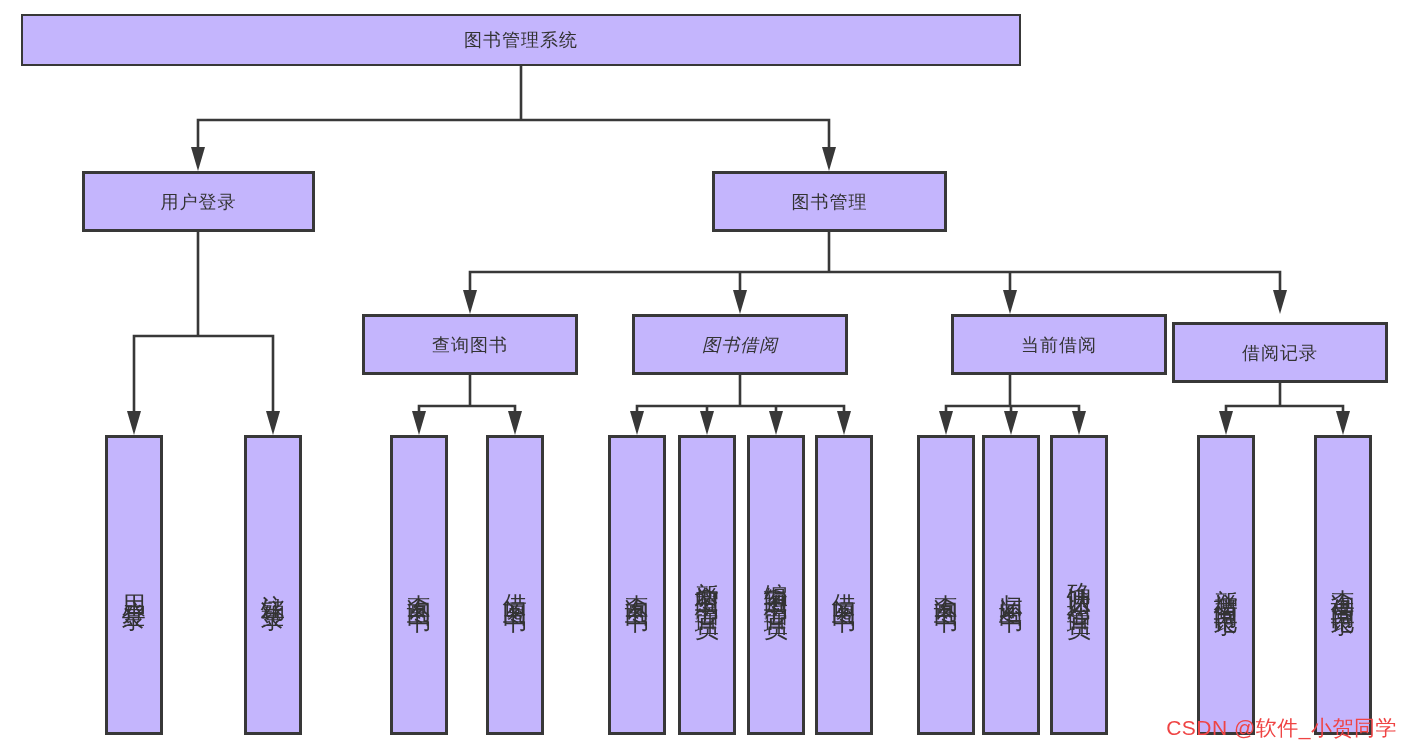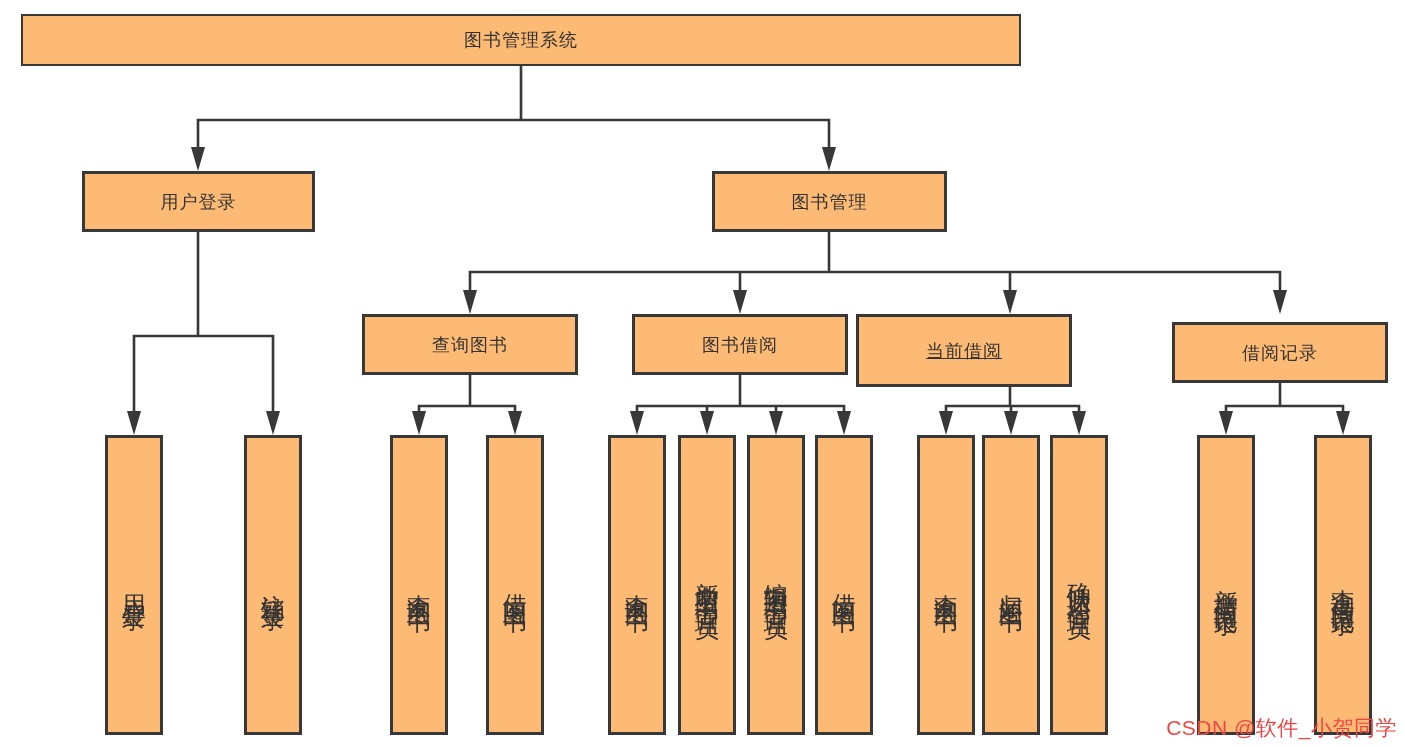--- a/index.html
+++ b/index.html
@@ -8,21 +8,21 @@
     width:1405px; height:747px;
     background:#ffffff;
     font-family:"Liberation Sans","DejaVu Sans",sans-serif;
     overflow:hidden;
   }
   .connectors { position:absolute; left:0; top:0; }
   .node {
     position:absolute;
     box-sizing:border-box;
     border:3px solid #383838;
-    background:#fdba74;
+    background:#c4b5fd;
     display:flex; align-items:center; justify-content:center;
     color:#333333;
   }
   .node.root-box { border-width:2px; }
   .node.h { font-size:18px; letter-spacing:1px; }
   .node.v { font-size:24px; }
   .v-label {
     writing-mode:vertical-rl;
     text-orientation:mixed;
     letter-spacing:5px;
@@ -90,24 +90,24 @@
   <div class="node h" style="left:82px; top:171px; width:233px; height:61px;">
     <span>用户登录</span>
   </div>
   <div class="node h" style="left:712px; top:171px; width:235px; height:61px;">
     <span>图书管理</span>
   </div>
 
   <div class="node h" style="left:362px; top:314px; width:216px; height:61px;">
     <span>查询图书</span>
   </div>
-  <div class="node h" style="left:632px; top:314px; width:216px; height:61px;">
+  <div class="node h" style="left:632px; top:314px; width:216px; height:61px;font-style:italic;">
     <span>图书借阅</span>
   </div>
-  <div class="node h" style="left:856px; top:314px; width:216px; height:73px;text-decoration:underline;">
+  <div class="node h" style="left:951px; top:314px; width:216px; height:61px;">
     <span>当前借阅</span>
   </div>
   <div class="node h" style="left:1172px; top:314px; width:216px; height:61px;margin-top:8px;">
     <span>借阅记录</span>
   </div>
 
   <div class="node v" style="left:105px; top:435px; width:58px; height:300px;">
     <span class="v-label">用户登录</span>
   </div>
   <div class="node v" style="left:244px; top:435px; width:58px; height:300px;">

